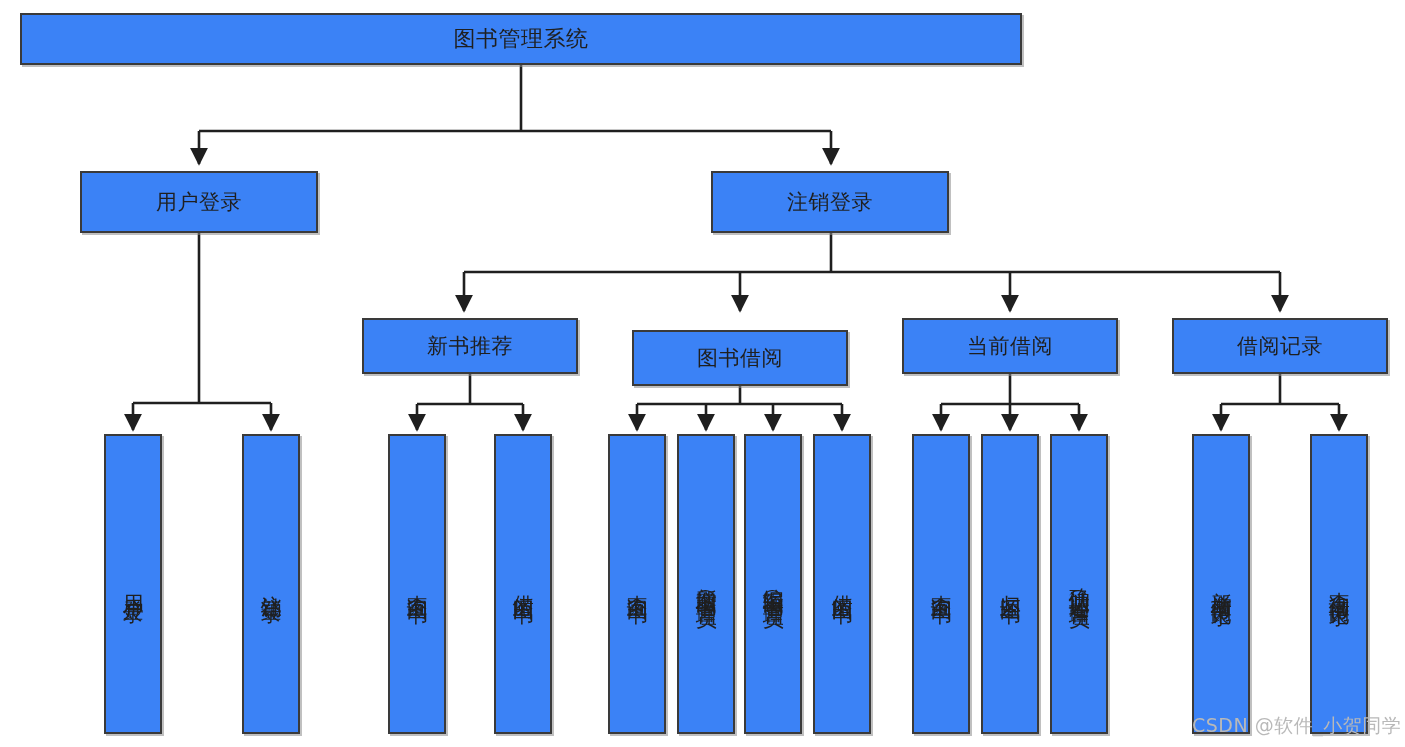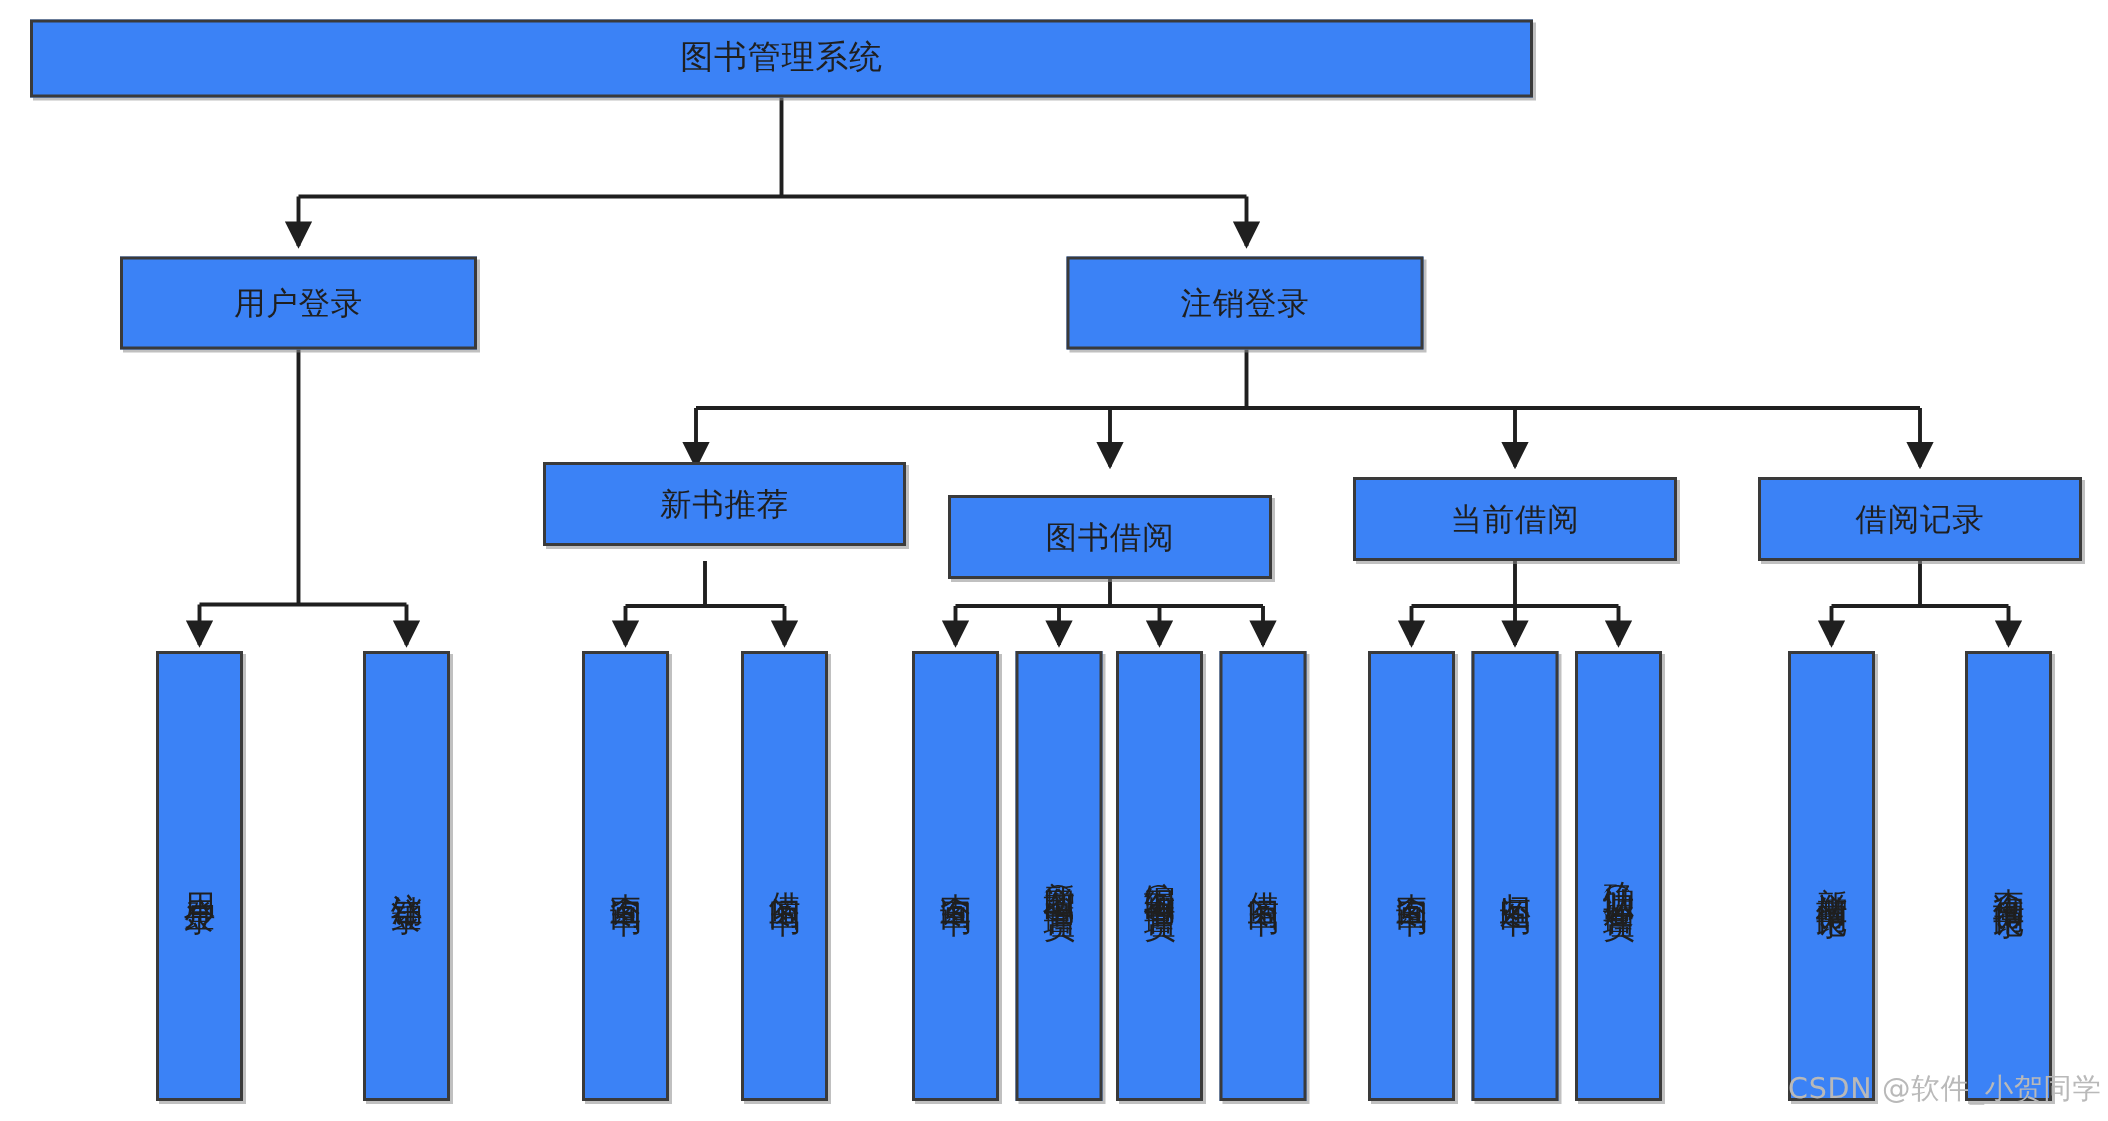--- a/index.html
+++ b/index.html
@@ -123,21 +123,21 @@
     <span class="node-label">图书管理系统</span>
   </div>
 
   <div class="node-box" style="left:80px; top:171px; width:238px; height:62px;">
     <span class="node-label">用户登录</span>
   </div>
   <div class="node-box" style="left:711px; top:171px; width:238px; height:62px;">
     <span class="node-label">注销登录</span>
   </div>
 
-  <div class="node-box" style="left:362px; top:308px; width:242px; height:56px;">
+  <div class="node-box" style="left:362px; top:318px; width:216px; height:56px;">
     <span class="node-label">新书推荐</span>
   </div>
   <div class="node-box" style="left:632px; top:318px; width:216px; height:56px;margin-top:12px;">
     <span class="node-label">图书借阅</span>
   </div>
   <div class="node-box" style="left:902px; top:318px; width:216px; height:56px;">
     <span class="node-label">当前借阅</span>
   </div>
   <div class="node-box" style="left:1172px; top:318px; width:216px; height:56px;">
     <span class="node-label">借阅记录</span>

